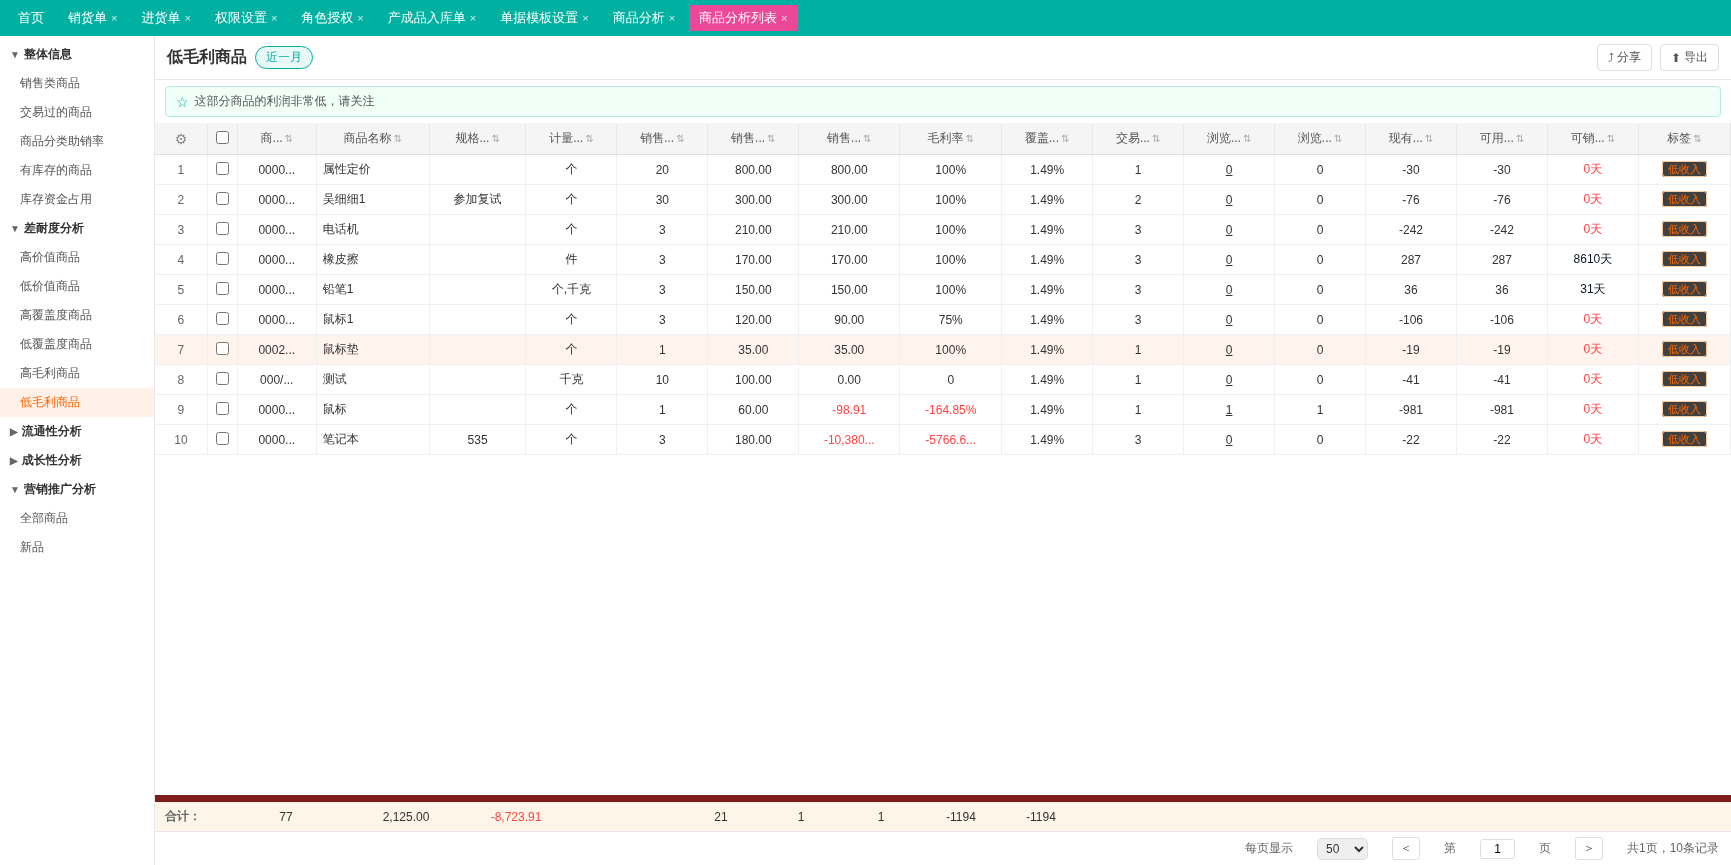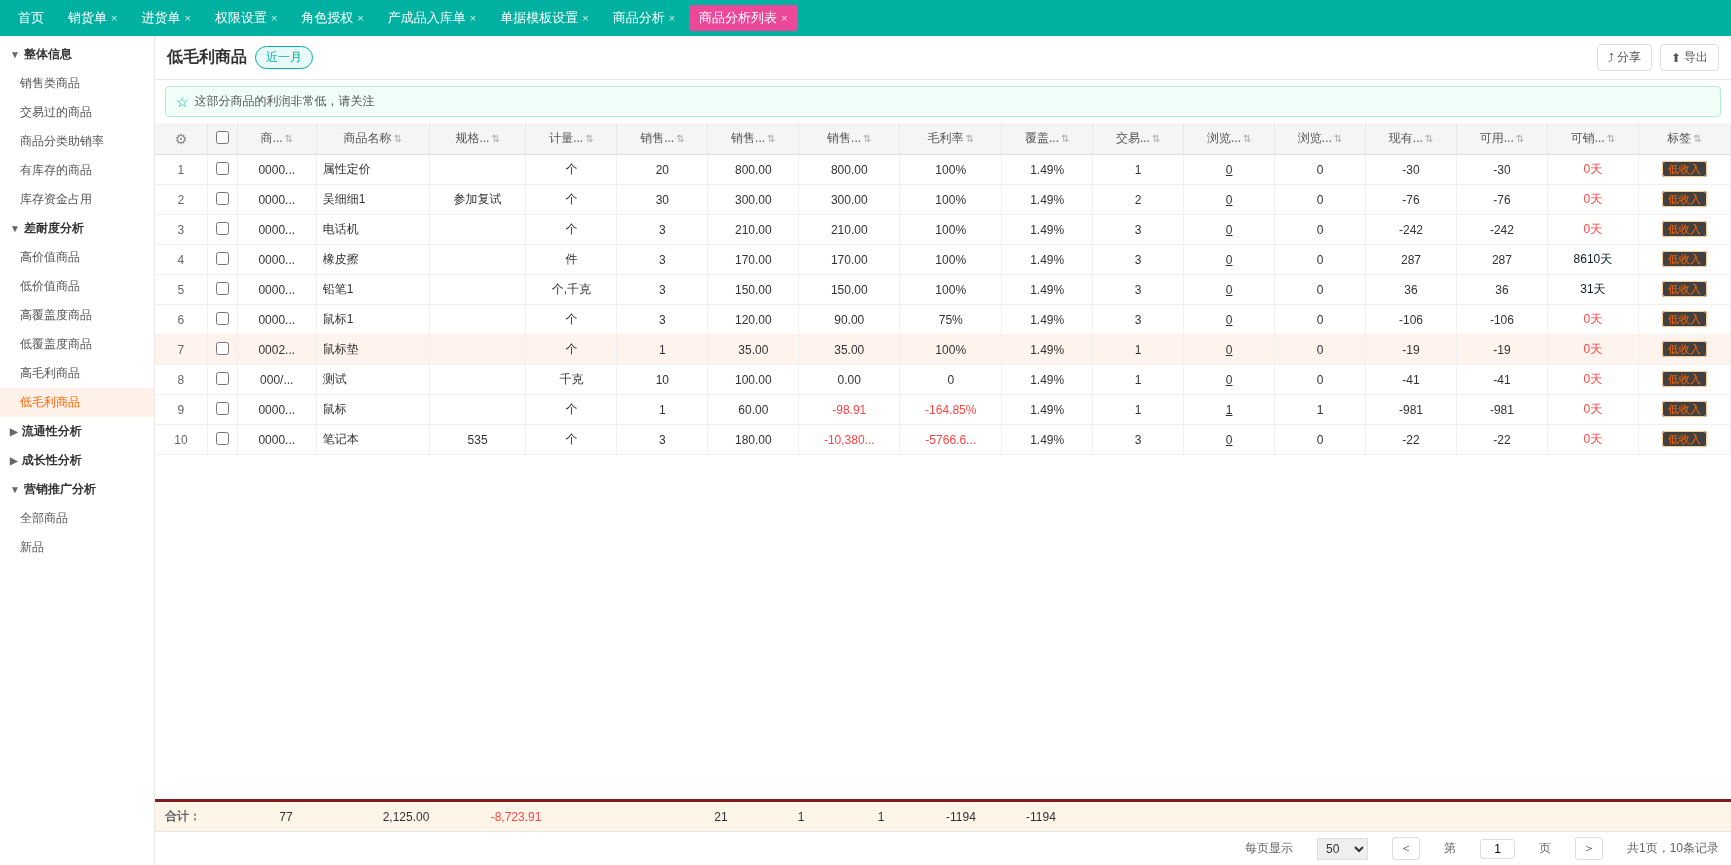--- a/index.html
+++ b/index.html
@@ -194,21 +194,21 @@
       border-radius: 3px;
       padding: 1px 5px;
       font-size: 11px;
     }
     .row-num { color: #666; }
     .checkbox-cell { width: 30px; }
 
     
     .table-footer {
       background: #fdf6e8;
-      border-top: 3px solid #7f1d1d;
+      border-top: 7px solid #7f1d1d;
       display: flex;
       align-items: center;
       padding: 6px 10px;
       flex-shrink: 0;
       font-size: 12px;
     }
     .total-label { color: #666; margin-right: 20px; font-weight: bold; }
     .total-values {
       display: flex;
       gap: 0;
@@ -226,21 +226,21 @@
       justify-content: flex-end;
       padding: 5px 12px;
       border-top: 1px solid #e8e8e8;
       gap: 24px;
       background: #fff;
       flex-shrink: 0;
     }
     .pagination-label { color: #666; }
     .page-size-select {
       border: 1px solid #ddd;
-      border-radius: 0;
+      border-radius: 5px;
       padding: 2px 4px;
       font-size: 12px;
       color: #333;
     }
     .page-btn {
       border: 1px solid #ddd;
       background: #fff;
       padding: 2px 7px;
       border-radius: 3px;
       cursor: pointer;

